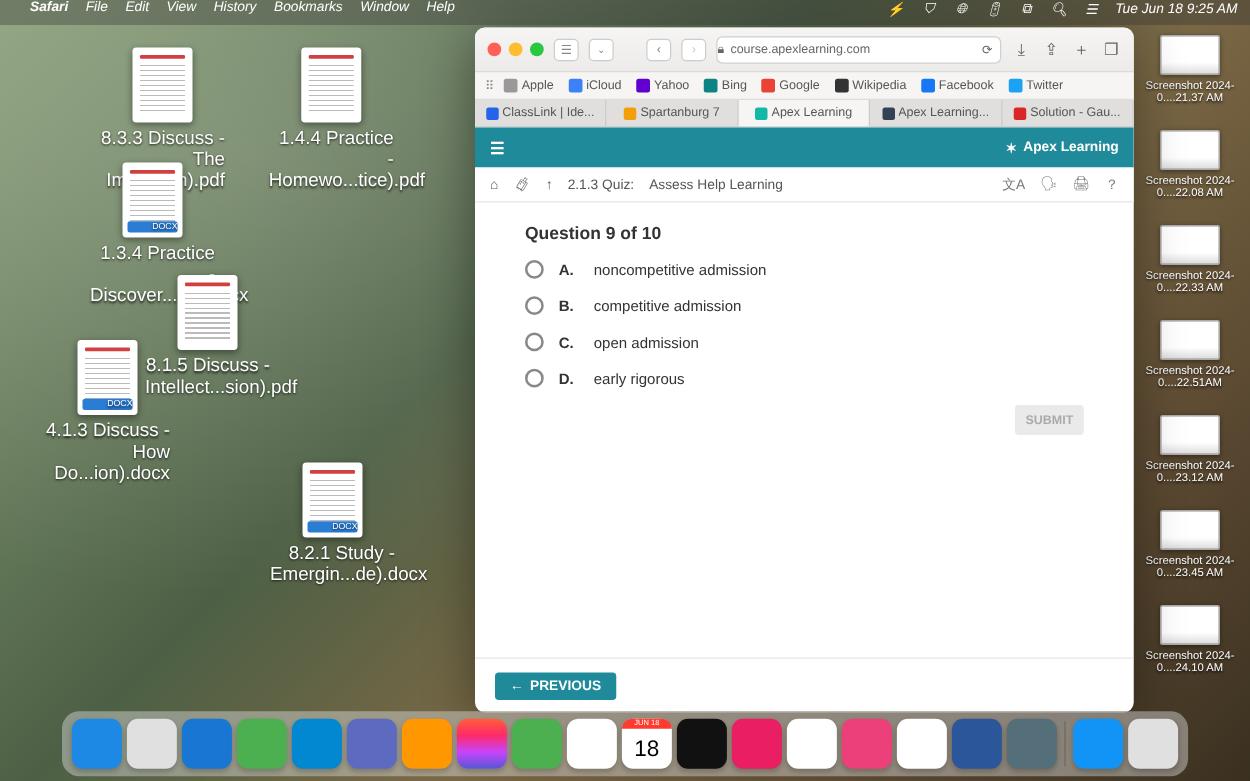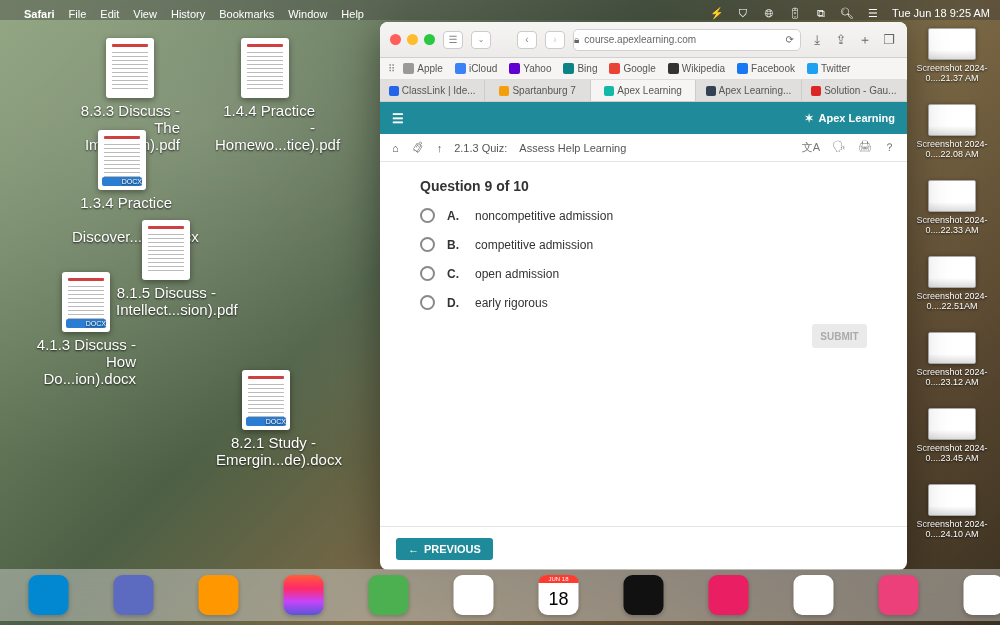--- a/index.html
+++ b/index.html
@@ -1,21 +1,21 @@
 <!DOCTYPE html>
 <html><head>
 <meta charset="utf-8">
 <style>
 * { margin: 0; padding: 0; box-sizing: border-box; }
 body { width: 1000px; height: 625px; overflow: hidden; font-family: -apple-system, "Helvetica Neue", Arial, sans-serif; position: relative; background: linear-gradient(to bottom, #7a8a6e 0%, #8a9570 15%, #6a7a55 30%, #4a5d3a 50%, #6a5a3a 70%, #5a4a30 100%); }
 .desktop-bg { position: absolute; inset: 0; background: linear-gradient(135deg, #8ba07a 0%, #6c8060 20%, #4d6045 40%, #7a6845 60%, #5c4a32 80%, #3a3020 100%); }
 .desktop-bg::before { content:""; position:absolute; inset:0; background: radial-gradient(ellipse at 20% 20%, rgba(255,255,255,0.15), transparent 50%); }
 
 
-.menubar { position: absolute; top: 0; left: 0; right: 0; height: 20px; background: rgba(50,50,50,0.35); backdrop-filter: blur(10px); display: flex; align-items: flex-end; padding: 0 10px; color: #fff; font-size: 11px; z-index: 1000; }
+.menubar { position: absolute; top: 0; left: 0; right: 0; height: 20px; background: rgba(50,50,50,0.35); backdrop-filter: blur(10px); display: flex; align-items: flex-start; padding: 0 10px; color: #fff; font-size: 11px; z-index: 1000; font-style: italic; }
 .menubar .mi { margin-right: 14px; cursor: default; }
 .menubar .right { margin-left: auto; display: flex; align-items: center; gap: 12px; font-size: 11px; }
 .menubar .bold { font-weight: 600; }
 .mico { width:14px; height:14px; display:inline-flex; align-items:center; justify-content:center; }
 
 
 .desktop-icon { position: absolute; width: 100px; text-align: right; color: #fff; font-size: 15px; text-shadow: 0 1px 2px rgba(0,0,0,0.8); }
 .desktop-icon .thumb { width: 48px; height: 60px; background: #fff; margin: 0 auto 4px; border-radius: 3px; box-shadow: 0 2px 6px rgba(0,0,0,0.4); position: relative; }
 .desktop-icon .thumb.docx::after { content:"DOCX"; position:absolute; bottom:4px; left:4px; right:4px; background:#2b7cd3; color:#fff; font-size:7px; padding:1px 0; border-radius:2px;}
 .desktop-icon .thumb::before { content:""; position:absolute; top:6px; left:6px; right:6px; height:3px; background:#d04040; border-radius:1px;}
@@ -60,21 +60,21 @@
 .radio { width:15px; height:15px; border:2px solid #888; border-radius:50%; flex-shrink:0;}
 .opt .let { font-weight:700; width:16px;}
 .submit { float:right; width:55px; height:24px; background:#eaeaea; color:#aaa; border:none; border-radius:3px; font-size:10px; font-weight:600;}
 
 
 .footer { height:44px; border-top:1px solid #e5e5e5; display:flex; align-items:center; padding:0 16px;}
 .prev-btn { background:#1f8a99; color:#fff; border:none; border-radius:3px; padding:5px 12px; font-size:11px; font-weight:600; display:flex; align-items:center; gap:5px;}
 
 
 .dock { position:absolute; bottom:4px; left:50%; transform:translateX(-50%); height:52px; background:rgba(220,220,220,0.45); backdrop-filter:blur(15px); border-radius:14px; display:flex; align-items:center; padding:0 8px; gap:4px; z-index:500;}
-.dock .app { width:40px; height:40px; border-radius:9px; box-shadow:0 2px 4px rgba(0,0,0,0.2);margin-left:41px;}
+.dock .app { width:40px; height:40px; border-radius:9px; box-shadow:0 2px 4px rgba(0,0,0,0.2);}
 .dock .sep { width:1px; height:36px; background:rgba(0,0,0,0.2); margin:0 2px;}
 
 .ico{display:inline-block;}
 </style>
 </head>
 <body>
 
 <div class="desktop-bg"></div>
 
 <div class="menubar">

